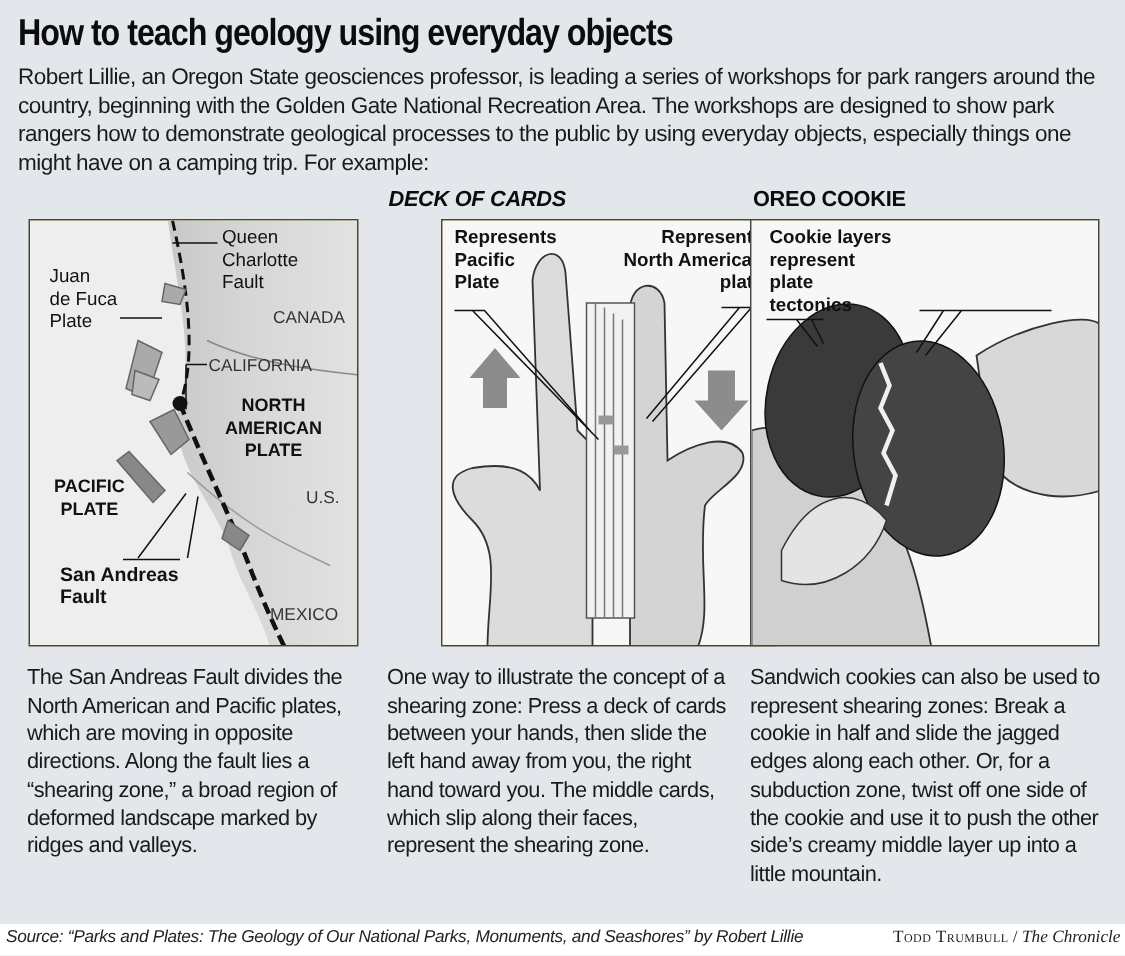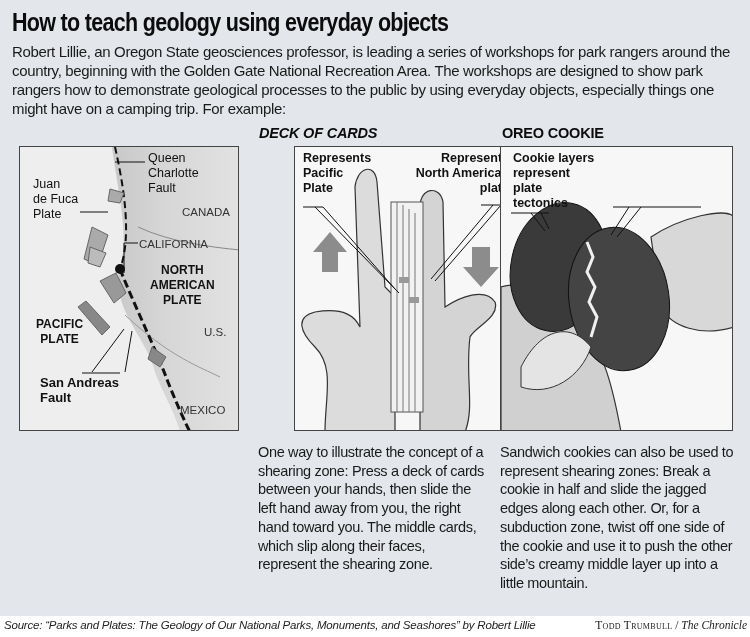--- a/index.html
+++ b/index.html
@@ -111,18 +111,19 @@
       <path d="M20,220 C40,180 70,175 90,200 C80,230 50,250 20,240 Z" fill="#e4e4e4" stroke="#333" stroke-width="1"></path>
       <path d="M10,66 L48,66 M30,66 L44,84 M40,66 L48,82" stroke="#111" stroke-width="1" fill="none"></path>
       <path d="M112,60 L200,60 M128,60 L110,88 M140,60 L116,90" stroke="#111" stroke-width="1" fill="none"></path>
     </svg>
     <div class="lbl b" style="left:12px; top:4px; white-space:pre;">Cookie layers
 represent
 plate
 tectonics</div>
   </div>
 
+  <div class="cap" style="left:18px; width:222px;">The San Andreas Fault divides the North American and Pacific plates, which are moving in opposite directions. Along the fault lies a “shearing zone,” a broad region of deformed landscape marked by ridges and valleys.</div>
   <div class="cap" style="left:258px; width:228px;">One way to illustrate the concept of a shearing zone: Press a deck of cards between your hands, then slide the left hand away from you, the right hand toward you. The middle cards, which slip along their faces, represent the shearing zone.</div>
   <div class="cap" style="left:500px; width:240px;">Sandwich cookies can also be used to represent shearing zones: Break a cookie in half and slide the jagged edges along each other. Or, for a subduction zone, twist off one side of the cookie and use it to push the other side’s creamy middle layer up into a little mountain.</div>
 </div>
 
 <div class="source">Source: “Parks and Plates: The Geology of Our National Parks, Monuments, and Seashores” by Robert Lillie</div>
 <div class="credit"><span class="sc">Todd Trumbull</span><span> / </span><span class="it">The Chronicle</span></div>
 
 </body></html>

